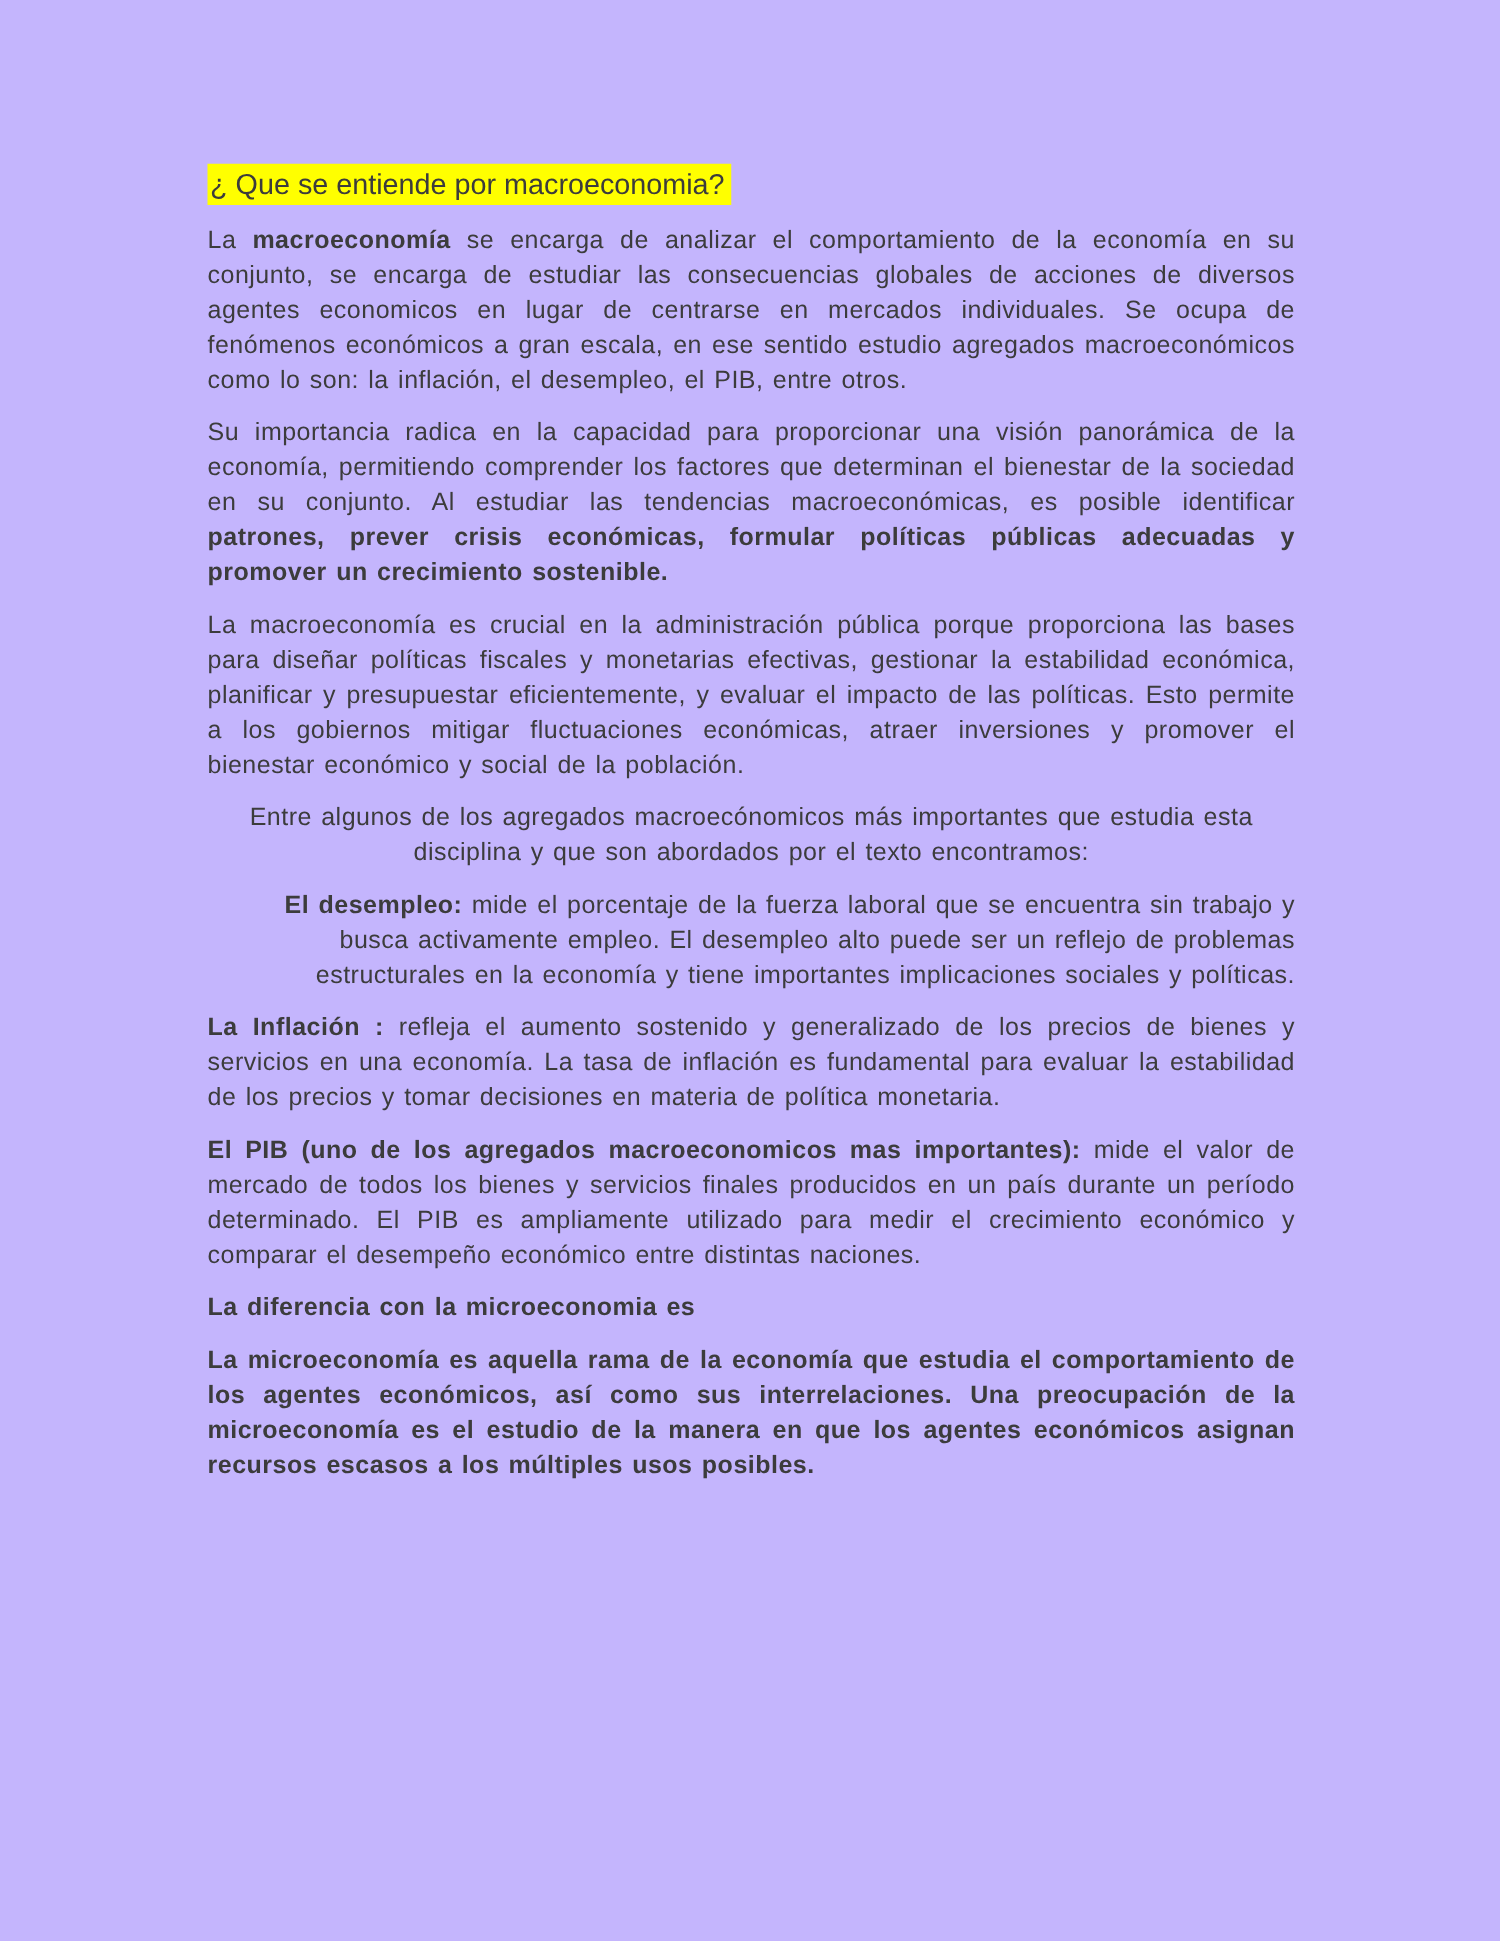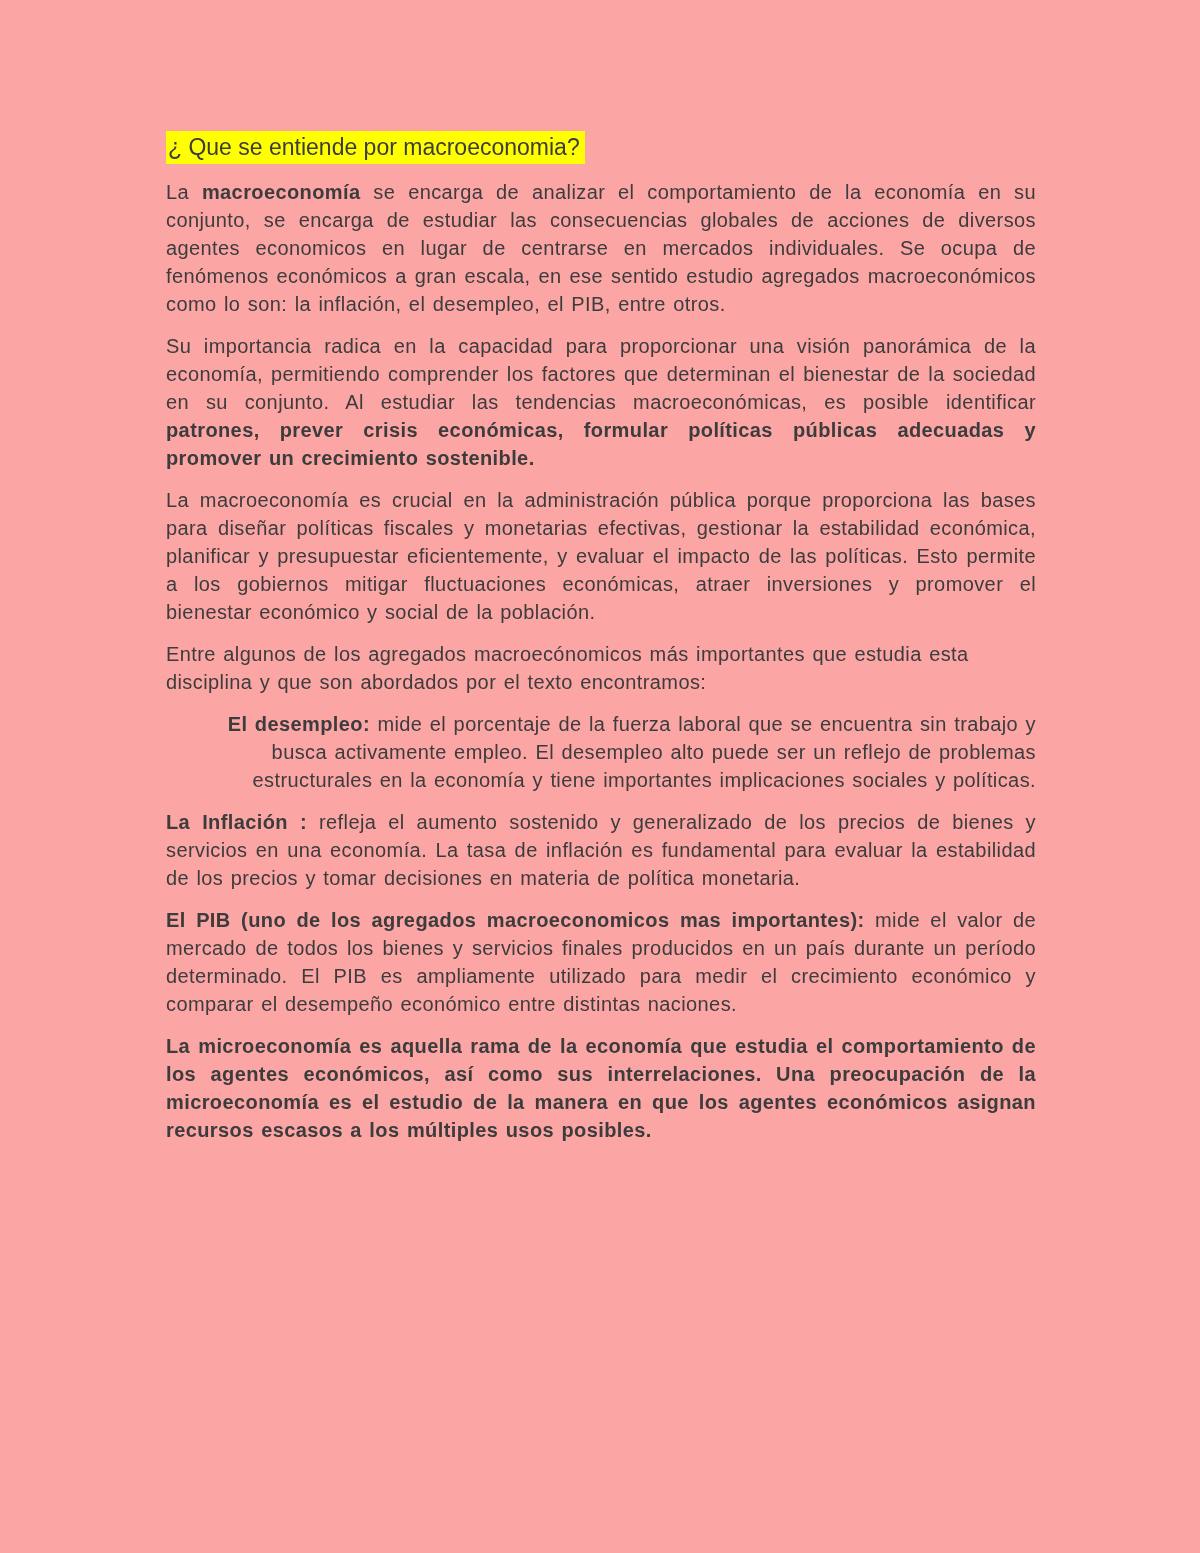--- a/index.html
+++ b/index.html
@@ -4,21 +4,21 @@
 <style>
   html, body {
     margin: 0;
     padding: 0;
     background: #ffffff;
   }
   .page {
     box-sizing: border-box;
     width: 1200px;
     height: 1553px;
-    background: #fca5a5;
+    background: #c4b5fd;
     padding: 132px 164px 40px 166px;
     font-family: "Liberation Sans", "DejaVu Sans", sans-serif;
     color: #3c3c3c;
     overflow: hidden;
   }
   .doc-title {
     font-size: 23px;
     line-height: 30px;
     margin: 0 0 16px 0;
     font-weight: 400;
@@ -48,19 +48,20 @@
 <body>
 
 <div class="page" style="color: rgb(60, 60, 60);">
   <div class="doc-title">
     <span class="hl" style="background: rgb(255, 255, 0);">¿ Que se entiende por macroeconomia?</span>
   </div>
   <div class="doc-body">
       <p class="para" style="text-align: justify;"><span class="run">La </span><span class="run bold">macroeconomía</span><span class="run"> se encarga de analizar el comportamiento de la economía en su conjunto, se encarga de estudiar las consecuencias globales de acciones de diversos agentes economicos en lugar de centrarse en mercados individuales. Se ocupa de fenómenos económicos a gran escala, en ese sentido estudio agregados macroeconómicos como lo son: la inflación, el desempleo, el PIB, entre otros.</span></p>
       <p class="para" style="text-align: justify;"><span class="run">Su importancia radica en la capacidad para proporcionar una visión panorámica de la economía, permitiendo comprender los factores que determinan el bienestar de la sociedad en su conjunto. Al estudiar las tendencias macroeconómicas, es posible identificar </span><span class="run bold">patrones, prever crisis económicas, formular políticas públicas adecuadas y promover un crecimiento sostenible.</span></p>
       <p class="para" style="text-align: justify;"><span class="run">La macroeconomía es crucial en la administración pública porque proporciona las bases para diseñar políticas fiscales y monetarias efectivas, gestionar la estabilidad económica, planificar y presupuestar eficientemente, y evaluar el impacto de las políticas. Esto permite a los gobiernos mitigar fluctuaciones económicas, atraer inversiones y promover el bienestar económico y social de la población.</span></p>
-      <p class="para" style="text-align: left;"><span class="run">Entre algunos de los agregados macroecónomicos más importantes que estudia esta disciplina y que son abordados por el texto encontramos:</span></p>
+      <p class="para" style="text-align: center;"><span class="run">Entre algunos de los agregados macroecónomicos más importantes que estudia esta disciplina y que son abordados por el texto encontramos:</span></p>
       <p class="para" style="text-align: right;"><span class="run bold">El desempleo:</span><span class="run"> mide el porcentaje de la fuerza laboral que se encuentra sin trabajo y busca activamente empleo. El desempleo alto puede ser un reflejo de problemas estructurales en la economía y tiene importantes implicaciones sociales y políticas.</span></p>
       <p class="para" style="text-align: justify;"><span class="run bold">La Inflación :</span><span class="run"> refleja el aumento sostenido y generalizado de los precios de bienes y servicios en una economía. La tasa de inflación es fundamental para evaluar la estabilidad de los precios y tomar decisiones en materia de política monetaria.</span></p>
       <p class="para" style="text-align: justify;"><span class="run bold">El PIB  (uno de los agregados macroeconomicos mas importantes):</span><span class="run"> mide el valor de mercado de todos los bienes y servicios finales producidos en un país durante un período determinado. El PIB es ampliamente utilizado para medir el crecimiento económico y comparar el desempeño económico entre distintas naciones.</span></p>
+      <p class="para heading" style="text-align: left;"><span class="run bold">La diferencia con la microeconomia es</span></p>
       <p class="para" style="text-align: justify;"><span class="run">La microeconomía es aquella rama de la economía que estudia el comportamiento de los agentes económicos, así como sus interrelaciones. Una preocupación de la microeconomía es el estudio de la manera en que los agentes económicos asignan recursos escasos a los múltiples usos posibles.</span></p>
     </div>
 </div>
 
 </body></html>

